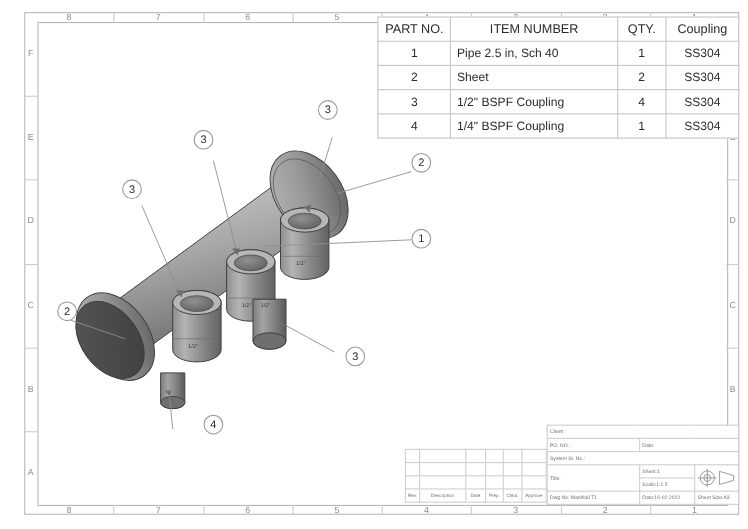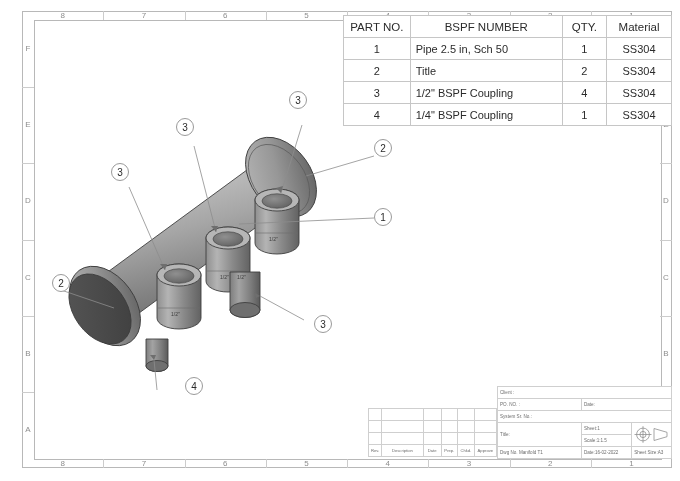--- a/index.html
+++ b/index.html
@@ -208,35 +208,35 @@
       <div class="zlabel" style="left: 22px; top: 424.917px;">A</div>
       <div class="zlabel" style="left: 660px; top: 424.917px;">A</div>
       <div class="ztick-v" style="left: 22px; top: 391.833px;"></div>
       <div class="ztick-v" style="left: 660px; top: 391.833px;"></div>
     </div>
 
   <table id="bom">
     <thead>
       <tr>
         <td class="c-item">PART NO.</td>
-        <td class="c-part">BSPF NUMBER</td>
+        <td class="c-part">ITEM NUMBER</td>
         <td class="c-qty">QTY.</td>
-        <td class="c-mat">Material</td>
+        <td class="c-mat">Coupling</td>
       </tr>
     </thead>
     <tbody id="bom-body">
         <tr>
           <td class="c-item">1</td>
-          <td class="c-part">Pipe 2.5 in, Sch 50</td>
+          <td class="c-part">Pipe 2.5 in, Sch 40</td>
           <td class="c-qty">1</td>
           <td class="c-mat">SS304</td>
         </tr>
         <tr>
           <td class="c-item">2</td>
-          <td class="c-part">Title</td>
+          <td class="c-part">Sheet</td>
           <td class="c-qty">2</td>
           <td class="c-mat">SS304</td>
         </tr>
         <tr>
           <td class="c-item">3</td>
           <td class="c-part">1/2" BSPF Coupling</td>
           <td class="c-qty">4</td>
           <td class="c-mat">SS304</td>
         </tr>
         <tr>

